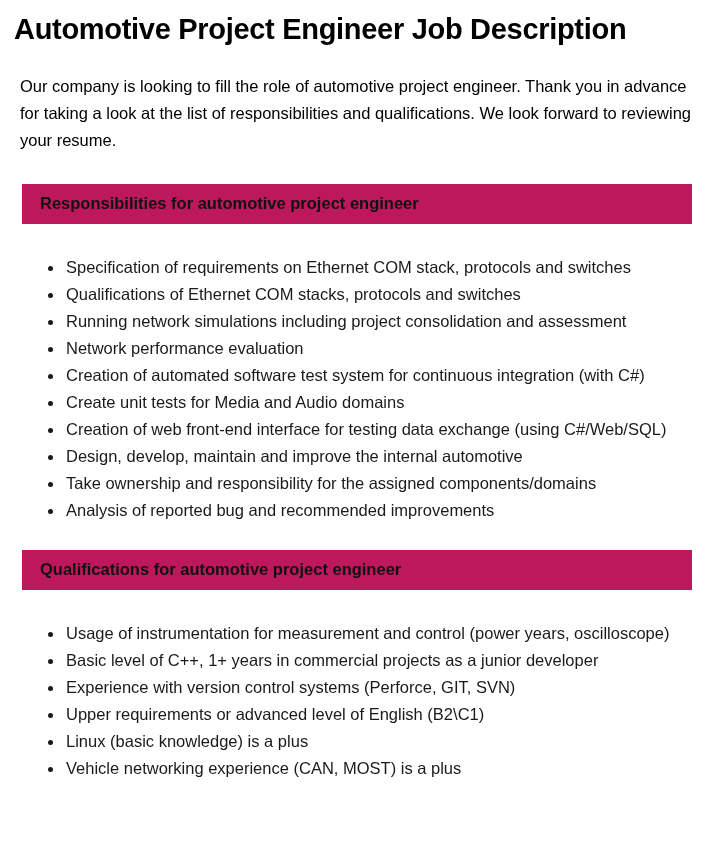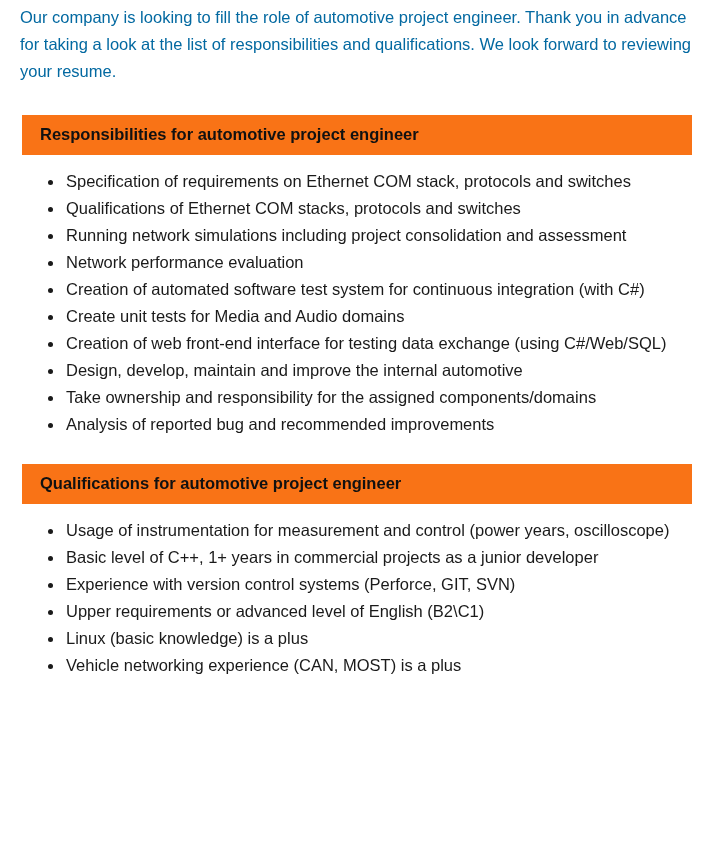--- a/index.html
+++ b/index.html
@@ -22,52 +22,53 @@
       letter-spacing: -0.3px;
       color: #000000;
       margin: 8px 0 26px -6px;
       white-space: nowrap;
     }
     .intro {
       font-size: 16.5px;
       line-height: 27px;
       margin: 0 0 30px 0;
       max-width: 672px;
-      color: #0369a1;
+      color: #000000;
     }
     .section-bar {
-      background: #f97316;
+      background: #be185d;
       margin-left: 2px;
       padding: 10px 18px 11px 18px;
       font-size: 16.5px;
       font-weight: 700;
       color: #111111;
     }
     .bullet-list {
-      margin: 13px 0 26px 0;
+      margin: 30px 0 26px 0;
       padding: 0 0 0 44px;
       font-size: 16.5px;
       line-height: 27px;
       color: #1a1a1a;
       max-width: 690px;
     }
     .bullet-list li {
       padding-left: 2px;
     }
     .bullet-list li::marker {
       color: #1a1a1a;
       font-size: 15px;
     }
     section { margin: 0; }
   </style>
 <title>Automotive Project Engineer Job Description</title></head>
 <body>
 
 <div class="page">
 
+  <h1 class="page-title">Automotive Project Engineer Job Description</h1>
 
   <p class="intro">Our company is looking to fill the role of automotive project engineer. Thank you in advance for taking a look at the list of responsibilities and qualifications. We look forward to reviewing your resume.</p>
 
   <section>
     <div class="section-bar">
       <span>Responsibilities for automotive project engineer</span>
     </div>
     <ul class="bullet-list">
       <li>Specification of requirements on Ethernet COM stack, protocols and switches</li>
       <li>Qualifications of Ethernet COM stacks, protocols and switches</li>

